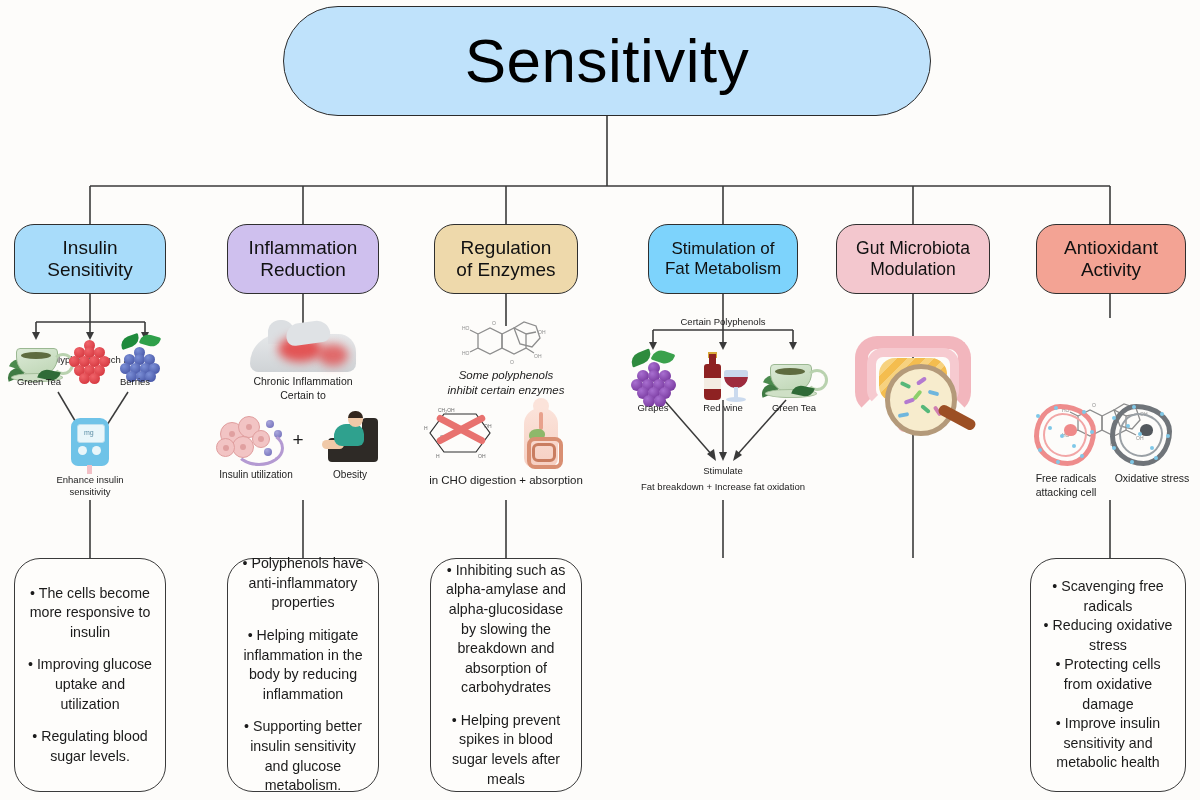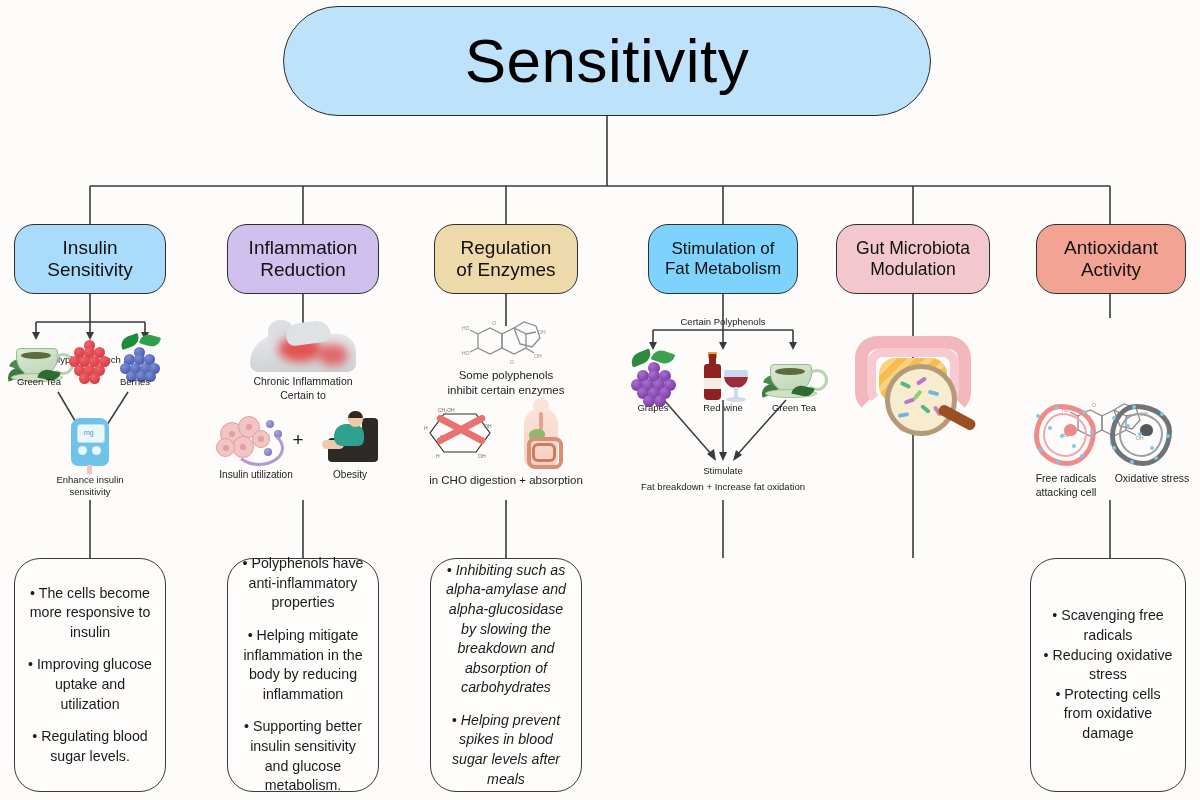--- a/index.html
+++ b/index.html
@@ -554,21 +554,21 @@
       <g fill="#8d8d8d" font-size="5" font-family="Liberation Sans, sans-serif">
         <text x="0" y="10">HO</text>
           <text x="0" y="35">HO</text>
         <text x="76" y="14">OH</text>
           <text x="72" y="38">OH</text>
         <text x="30" y="5">O</text>
           <text x="48" y="44">O</text>
       </g>
     </svg>
   </div>
-  <div class="midtext md" style="left:430px; top:368px; width:152px;">
+  <div class="midtext md" style="left:430px; top:368px; width:152px;font-style:italic;">
     <span>Some polyphenols</span><br><span>inhibit certain enzymes</span>
   </div>
 
   <div class="ill" style="left:424px; top:406px;">
     <svg width="80" height="54" viewBox="0 0 80 54">
       <g stroke="#2f2f2f" stroke-width="1.2" fill="none">
         <polygon points="20,8 52,8 66,27 52,46 20,46 6,27"></polygon>
       </g>
       <g fill="#6d6d6d" font-size="5" font-family="Liberation Sans, sans-serif">
         <text x="14" y="6">CH₂OH</text>
@@ -735,26 +735,27 @@
     <p>• Improving glucose uptake and utilization</p>
     <p>• Regulating blood sugar levels.</p>
   </div>
 
   <div class="outcome" style="left:227px; top:558px; width:152px; height:234px;">
     <p>• Polyphenols have anti-inflammatory properties</p>
     <p>• Helping mitigate inflammation in the body by reducing inflammation</p>
     <p>• Supporting better insulin sensitivity and glucose metabolism.</p>
   </div>
 
-  <div class="outcome" style="left:430px; top:558px; width:152px; height:234px;font-style:italic;">
+  <div class="outcome" style="left:430px; top:558px; width:152px; height:234px;">
     <p>• Inhibiting such as alpha-amylase and alpha-glucosidase by slowing the breakdown and absorption of carbohydrates</p>
     <p>• Helping prevent spikes in blood sugar levels after meals</p>
   </div>
 
 
 
   <div class="outcome tight" style="left:1030px; top:558px; width:156px; height:234px;">
     <p>• Scavenging free radicals</p>
     <p>• Reducing oxidative stress</p>
     <p>• Protecting cells from oxidative damage</p>
+    <p>• Improve insulin sensitivity and metabolic health</p>
   </div>
 
 </div>
 
 </body></html>

